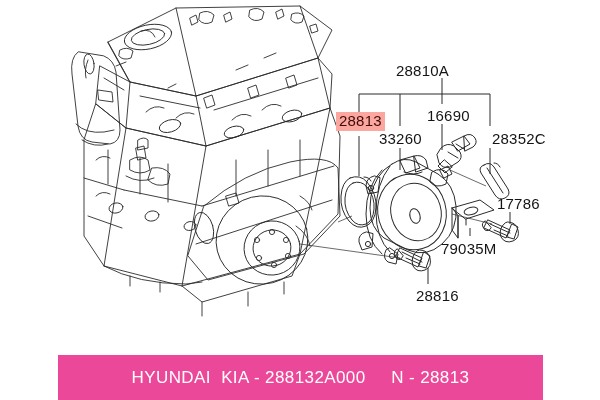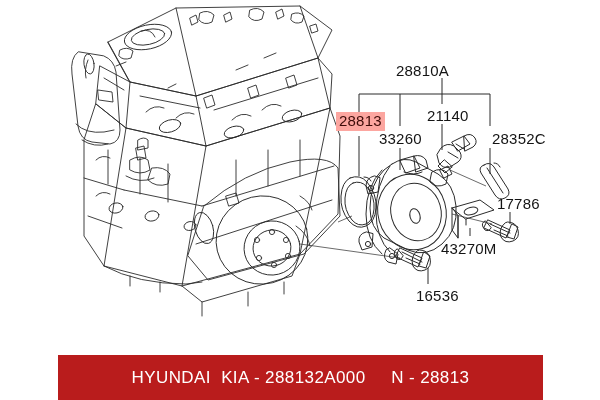--- a/index.html
+++ b/index.html
@@ -40,21 +40,21 @@
     color: #3d0b08;
     padding: 1px 3px 2px 3px;
     line-height: 16px;
   }
   #footer-bar {
     position: absolute;
     left: 58px;
     top: 355px;
     width: 485px;
     height: 45px;
-    background: #b91c1c;
+    background: #ec4899;
     display: flex;
     align-items: center;
     justify-content: center;
   }
   #footer-text {
     color: #ffffff;
     font-family: "Liberation Sans", sans-serif;
     font-size: 17px;
     letter-spacing: 0.4px;
     white-space: pre;
@@ -266,27 +266,27 @@
       <path d="M450 170 L486 186" stroke-width="0.7"></path>
     </g>
   </svg>
 
   <div class="part-label" style="left:396px; top:62px;">28810A</div>
 
   <div class="part-label highlight" style="left:336px; top:112px;">28813</div>
 
   <div class="part-label" style="left:379px; top:130px;">33260</div>
 
-  <div class="part-label" style="left:427px; top:107px;">21140</div>
+  <div class="part-label" style="left:427px; top:107px;">16690</div>
 
   <div class="part-label" style="left:492px; top:130px;">28352C</div>
 
   <div class="part-label" style="left:497px; top:195px;">17786</div>
 
-  <div class="part-label" style="left:441px; top:240px;">43270M</div>
-
-  <div class="part-label" style="left:416px; top:287px;">16536</div>
+  <div class="part-label" style="left:441px; top:240px;">79035M</div>
+
+  <div class="part-label" style="left:416px; top:287px;">28816</div>
 
   <div id="footer-bar">
     <span id="footer-text">HYUNDAI  KIA - 288132A000     N - 28813</span>
   </div>
 
 </div>
 
 </body></html>

